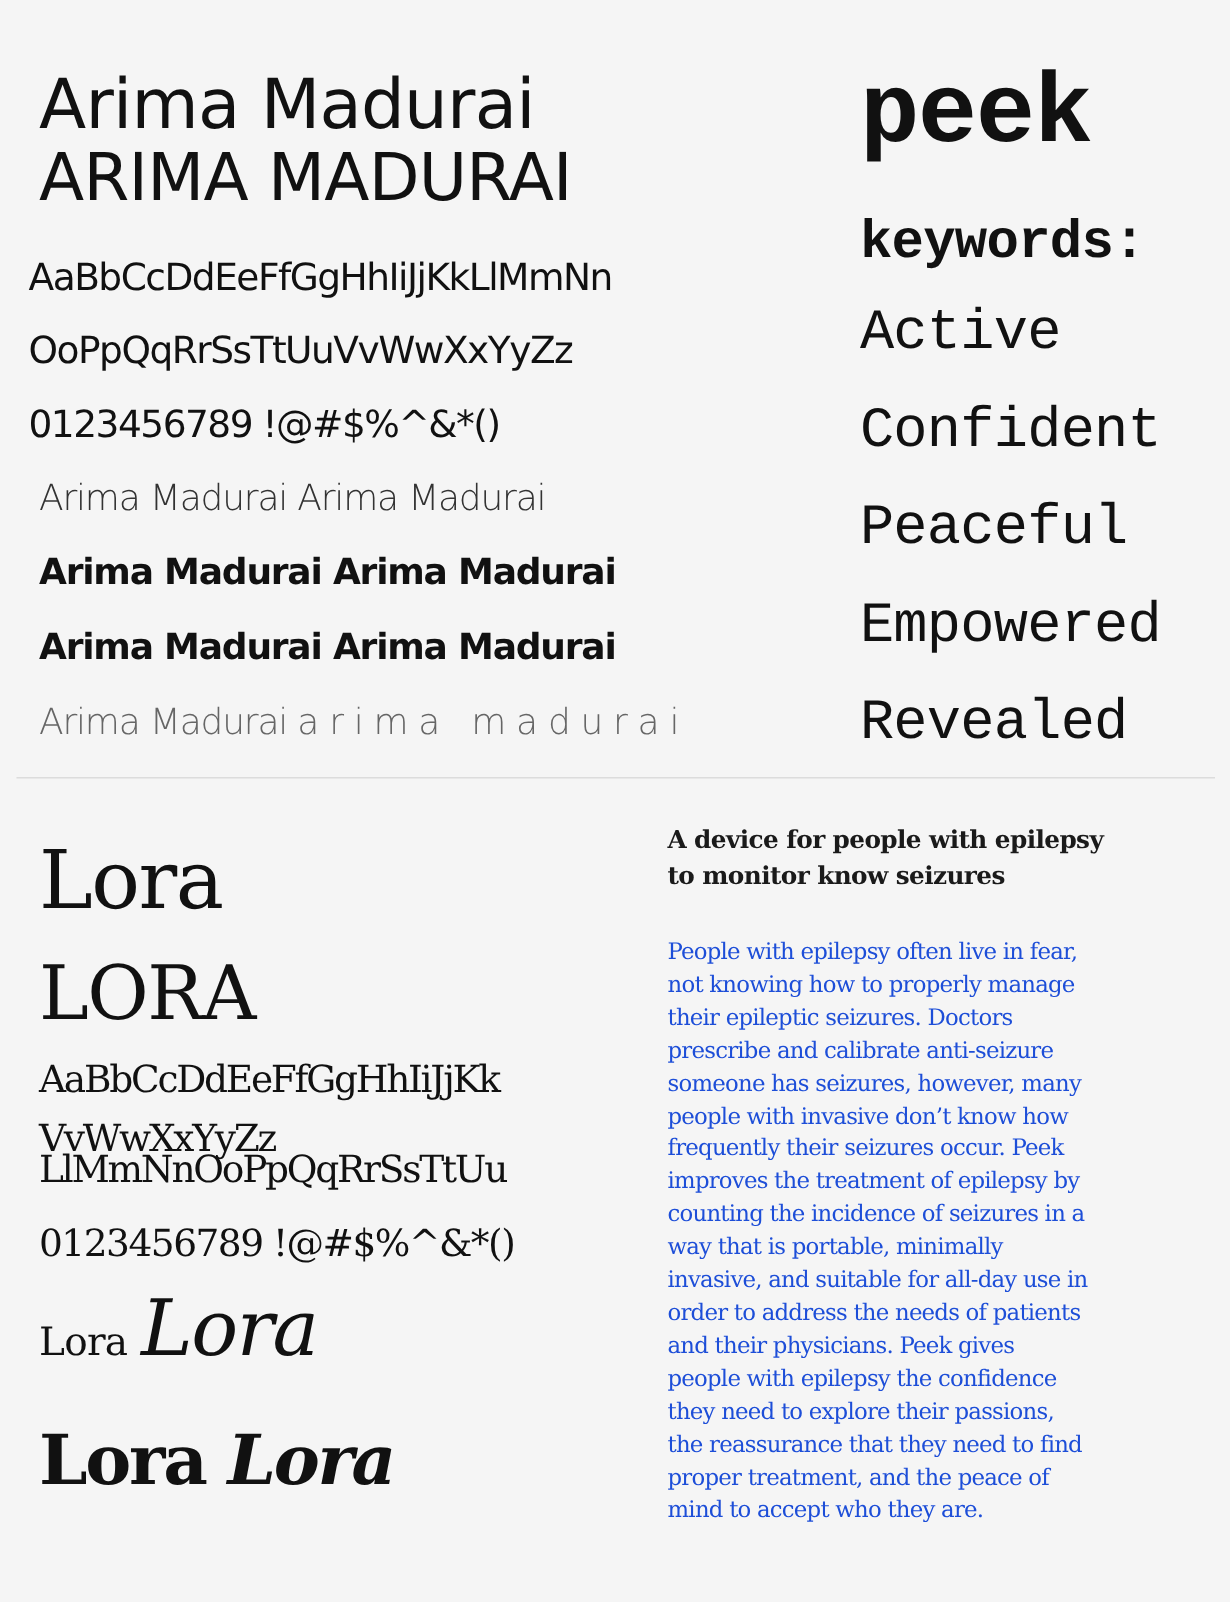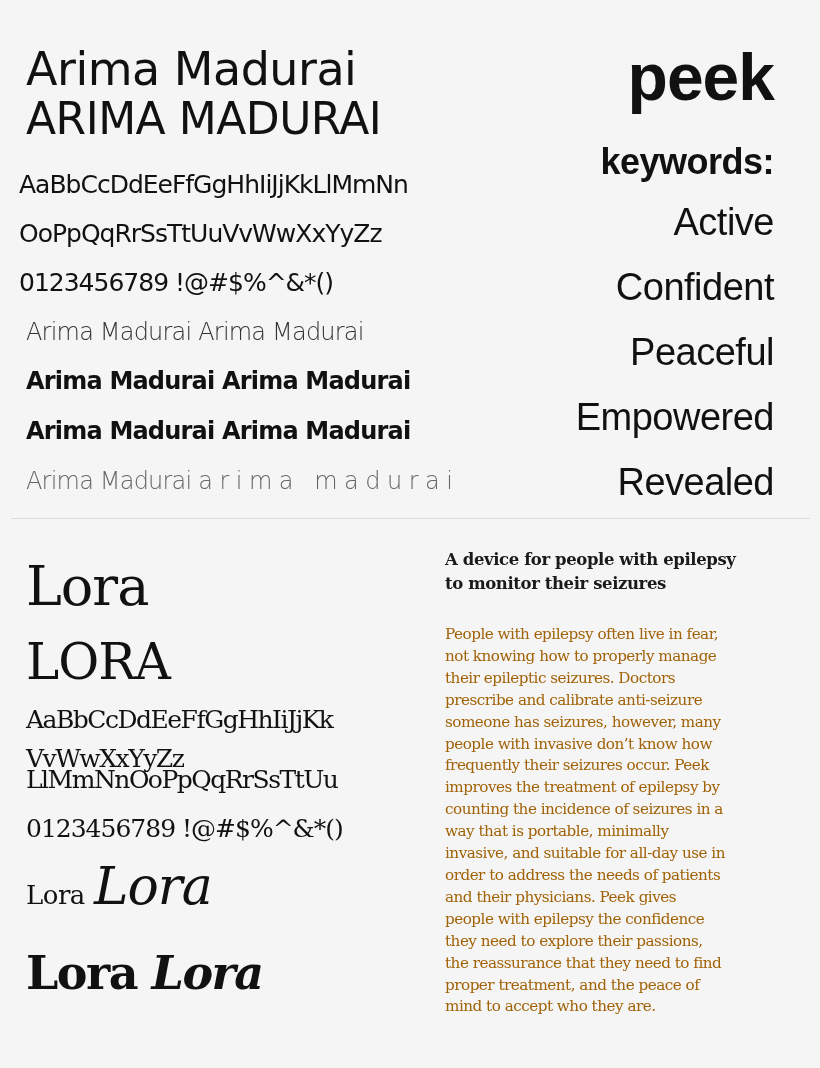--- a/index.html
+++ b/index.html
@@ -50,22 +50,21 @@
     .w-medium { top: 366px; font-weight: 600; }
     .w-bold   { top: 416px; font-weight: 800; }
     .w-thin   { top: 466px; font-weight: 200; color: #666666; }
     .w-thin .spaced { letter-spacing: 6.5px; }
     .w-light .thin-part, .w-thin span { font-weight: 200; }
 
     
     .peek-col {
       position: absolute;
       right: 46px; top: 36px;
-      text-align: right;
-      font-family: Liberation Sans, sans-serif;
+      font-family: Liberation Mono, monospace;
     }
     .peek-logo {
       display: block;
       font-size: 66px; line-height: 82px;
       font-weight: 700;
       letter-spacing: -1px;
     }
     .kw-heading {
       display: block;
       font-size: 36px; line-height: 56px;
@@ -137,21 +136,21 @@
     .desc-heading {
       margin: 0;
       font-size: 16.5px; line-height: 24px;
       font-weight: 700;
       letter-spacing: -0.4px;
     }
     .desc-body {
       margin: 0; margin-top: 28px;
       font-size: 15.2px; line-height: 21.9px;
       letter-spacing: -0.5px;
-      color: #a16207;
+      color: #1d4ed8;
     }
     .desc-body span { display: block; white-space: nowrap; }
   </style>
 </head>
 <body>
 
 <div>
   <p class="abs arima-title">Arima Madurai</p>
   <p class="abs arima-caps">ARIMA MADURAI</p>
   <p class="abs arima-alpha l1">AaBbCcDdEeFfGgHhIiJjKkLlMmNn</p>
@@ -201,21 +200,21 @@
   </p>
   <p class="abs lora-bold-row">
     <span>Lora</span>
     <span class="bi">Lora</span>
   </p>
 </div>
 
 <div class="desc">
   <h2 class="desc-heading">
     <span style="display:block">A device for people with epilepsy</span>
-    <span style="display:block">to monitor their seizures</span>
+    <span style="display:block">to monitor know seizures</span>
   </h2>
   <p class="desc-body">
     <span>People with epilepsy often live in fear,</span>
     <span>not knowing how to properly manage</span>
     <span>their epileptic seizures. Doctors</span>
     <span>prescribe and calibrate anti-seizure</span>
     <span>someone has seizures, however, many</span>
     <span>people with invasive don’t know how</span>
     <span>frequently their seizures occur. Peek</span>
     <span>improves the treatment of epilepsy by</span>

